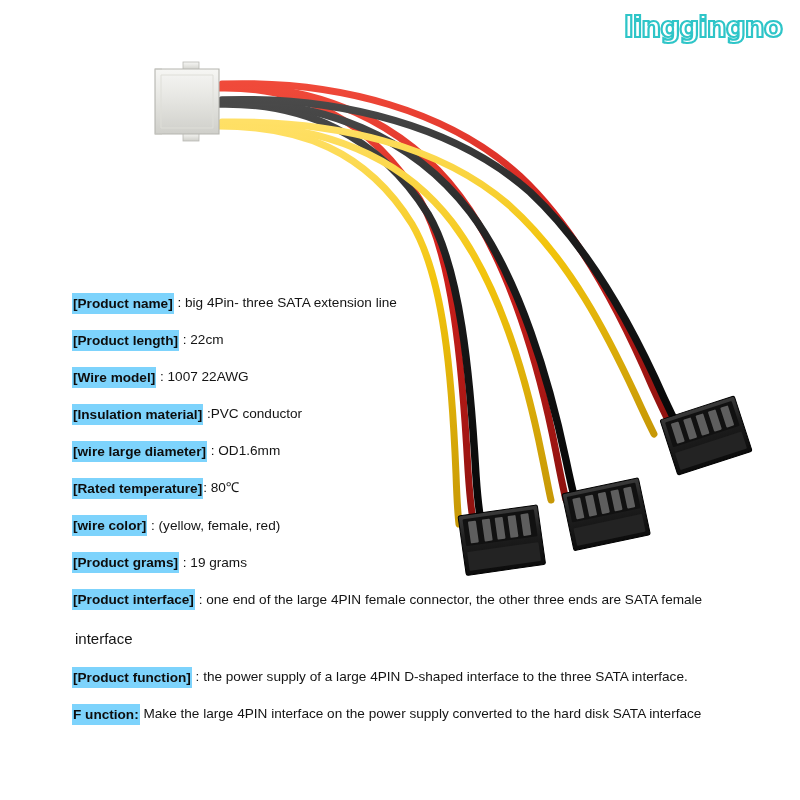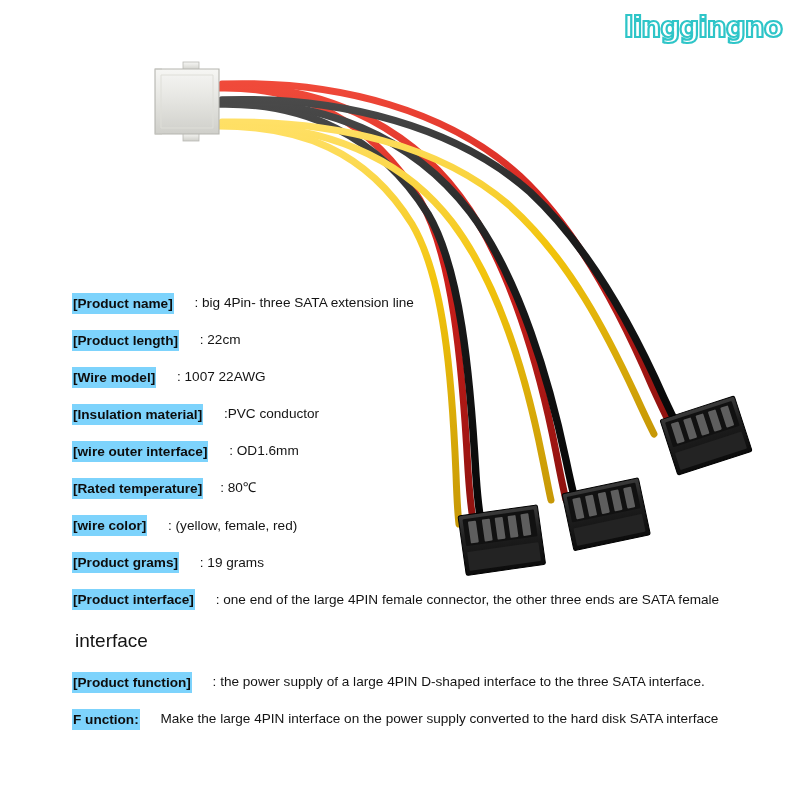--- a/index.html
+++ b/index.html
@@ -58,24 +58,23 @@
   }
   .spec-label {
     background: #7dd3fc;
     padding: 2.5px 1px 3.5px 1px;
     font-weight: 600;
     color: #0d0d0d;
   }
   .spec-value {
     font-weight: 400;
     color: #141414;
-    padding-left: 17px;
   }
   .cont-line {
-    font-size: 19px;
+    font-size: 15px;
     color: #141414;
     margin-bottom: 23.5px;
     padding-left: 3px;
   }
 </style>
 </head>
 <body>
 
 <div id="watermark">linggingno</div>
 
@@ -190,21 +189,21 @@
     <span class="spec-label">[Wire model]</span><span class="spec-value"> : 1007 22AWG</span>
   </div>
 
   <div class="spec-line">
     <span class="spec-label">[Insulation material]</span><span class="spec-value"> :PVC conductor</span>
   </div>
 
 
 
   <div class="spec-line">
-    <span class="spec-label">[wire outer interface]</span><span class="spec-value"> : OD1.6mm</span>
+    <span class="spec-label">[wire large diameter]</span><span class="spec-value"> : OD1.6mm</span>
   </div>
 
   <div class="spec-line">
     <span class="spec-label">[Rated temperature]</span><span class="spec-value">: 80℃</span>
   </div>
 
   <div class="spec-line">
     <span class="spec-label">[wire color]</span><span class="spec-value"> : (yellow, female, red)</span>
   </div>
 

